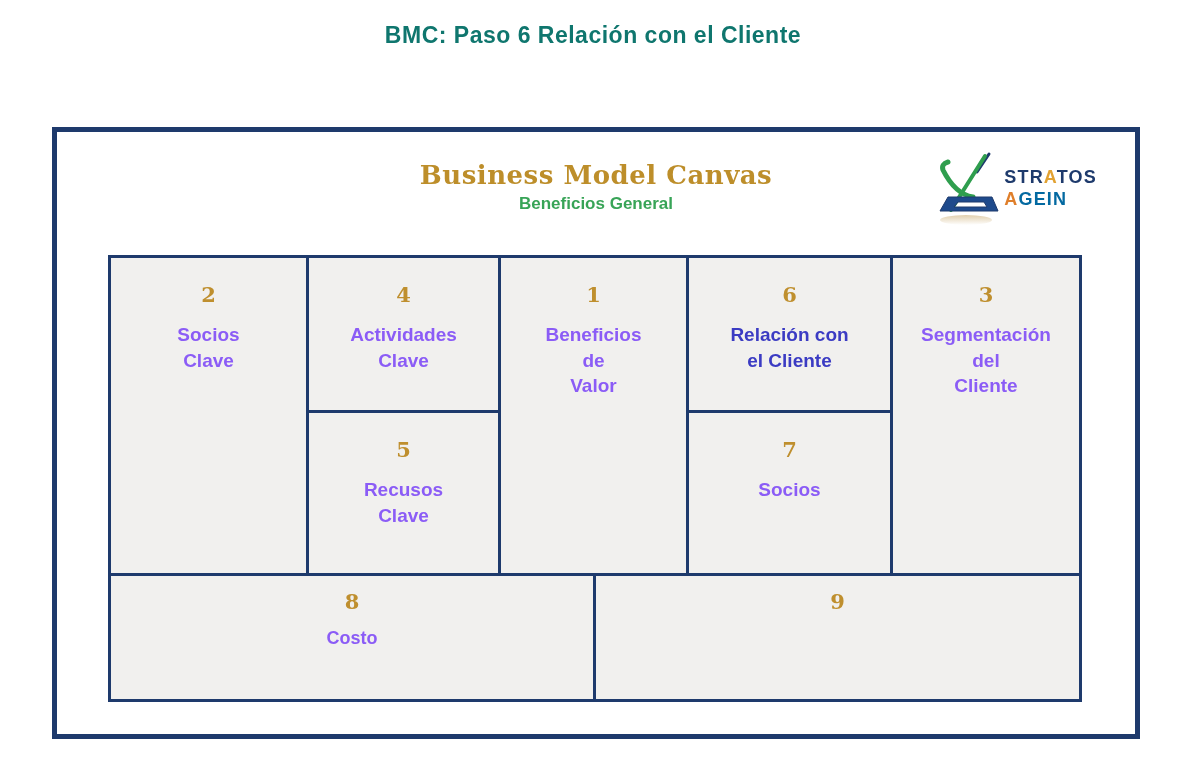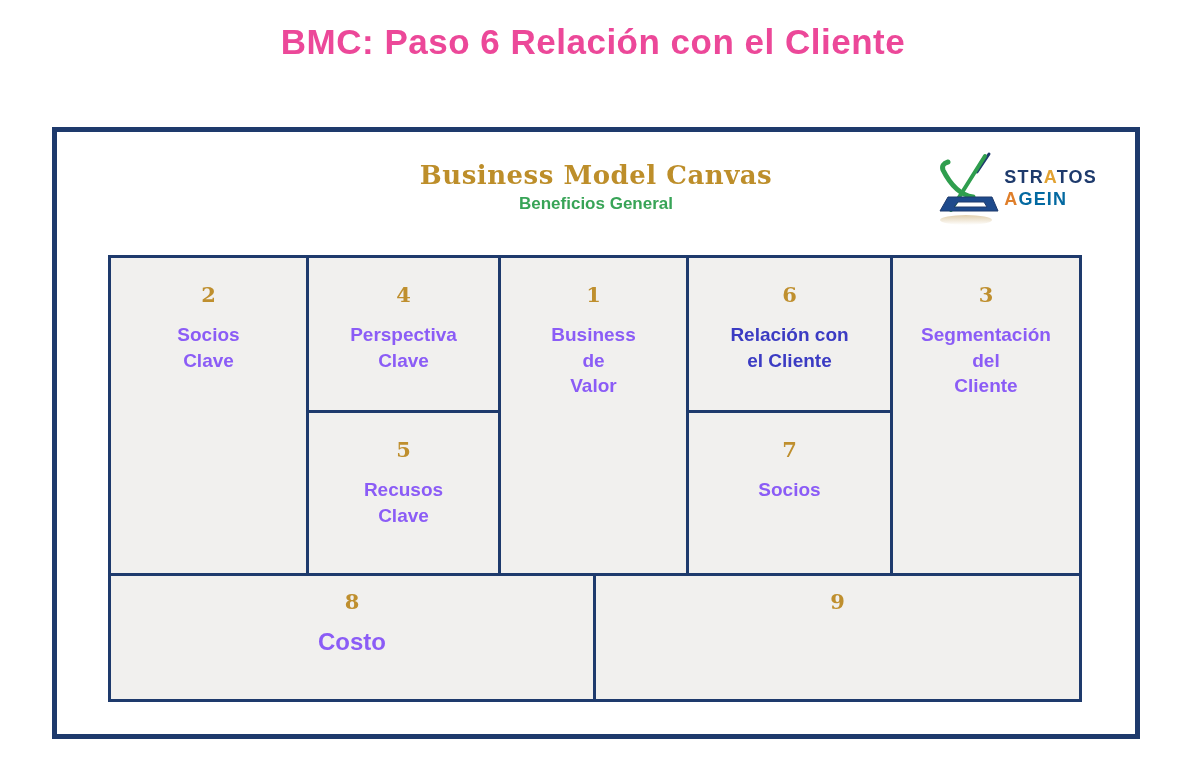--- a/index.html
+++ b/index.html
@@ -2,21 +2,21 @@
 <html><head>
 <meta charset="utf-8">
 <style>
   html,body{margin:0;padding:0;}
   body{
     width:1186px;height:768px;position:relative;background:#ffffff;
     font-family:"Liberation Sans",sans-serif;overflow:hidden;
   }
   .page-title{
     position:absolute;top:22px;left:0;width:100%;text-align:center;
-    font-size:35px;font-weight:bold;color:#ec4899;letter-spacing:.5px;
+    font-size:23px;font-weight:bold;color:#0f766e;letter-spacing:.5px;
   }
   .outer-box{
     position:absolute;left:52px;top:127px;width:1088px;height:612px;
     box-sizing:border-box;border:5px solid #1e3a6c;background:#ffffff;
   }
   .canvas-header{position:absolute;top:28px;left:0;width:100%;text-align:center;}
   .canvas-title{
     font-family:"DejaVu Serif","Liberation Serif",serif;font-weight:bold;
     font-size:26px;color:#bd8e2a;letter-spacing:.5px;
   }
@@ -48,21 +48,21 @@
   .cell-actividades{grid-column:2;grid-row:1;}
   .cell-recursos{grid-column:2;grid-row:2;}
   .cell-propuesta{grid-column:3/5;grid-row:1/3;}
   .cell-relacion{grid-column:5;grid-row:1;}
   .cell-canales{grid-column:5;grid-row:2;}
   .cell-segmentacion{grid-column:6;grid-row:1/3;}
   .cell-costo{grid-column:1/4;grid-row:3;}
   .cell-ingresos{grid-column:4/7;grid-row:3;}
   .cell-relacion .label{color:#3b3bc3;}
   .cell-costo,.cell-ingresos{padding-top:13px;}
-  .cell-costo .label,.cell-ingresos .label{margin-top:12px;font-size:24px;}
+  .cell-costo .label,.cell-ingresos .label{margin-top:12px;font-size:18px;}
 </style>
 </head>
 <body>
 
 <div class="page-title">BMC: Paso 6 Relación con el Cliente</div>
 
 <div class="outer-box">
 
   <div class="canvas-header">
     <div class="canvas-title">Business Model Canvas</div>
@@ -95,37 +95,37 @@
       <div class="num">2</div>
       <div class="label">
         <div>Socios</div>
         <div>Clave</div>
       </div>
     </div>
 
     <div class="cell cell-actividades">
       <div class="num">4</div>
       <div class="label">
-        <div>Perspectiva</div>
+        <div>Actividades</div>
         <div>Clave</div>
       </div>
     </div>
 
     <div class="cell cell-recursos">
       <div class="num">5</div>
       <div class="label">
         <div>Recusos</div>
         <div>Clave</div>
       </div>
     </div>
 
     <div class="cell cell-propuesta">
       <div class="num">1</div>
       <div class="label">
-        <div>Business</div>
+        <div>Beneficios</div>
         <div>de</div>
         <div>Valor</div>
       </div>
     </div>
 
     <div class="cell cell-relacion">
       <div class="num">6</div>
       <div class="label">
         <div>Relación con</div>
         <div>el Cliente</div>

